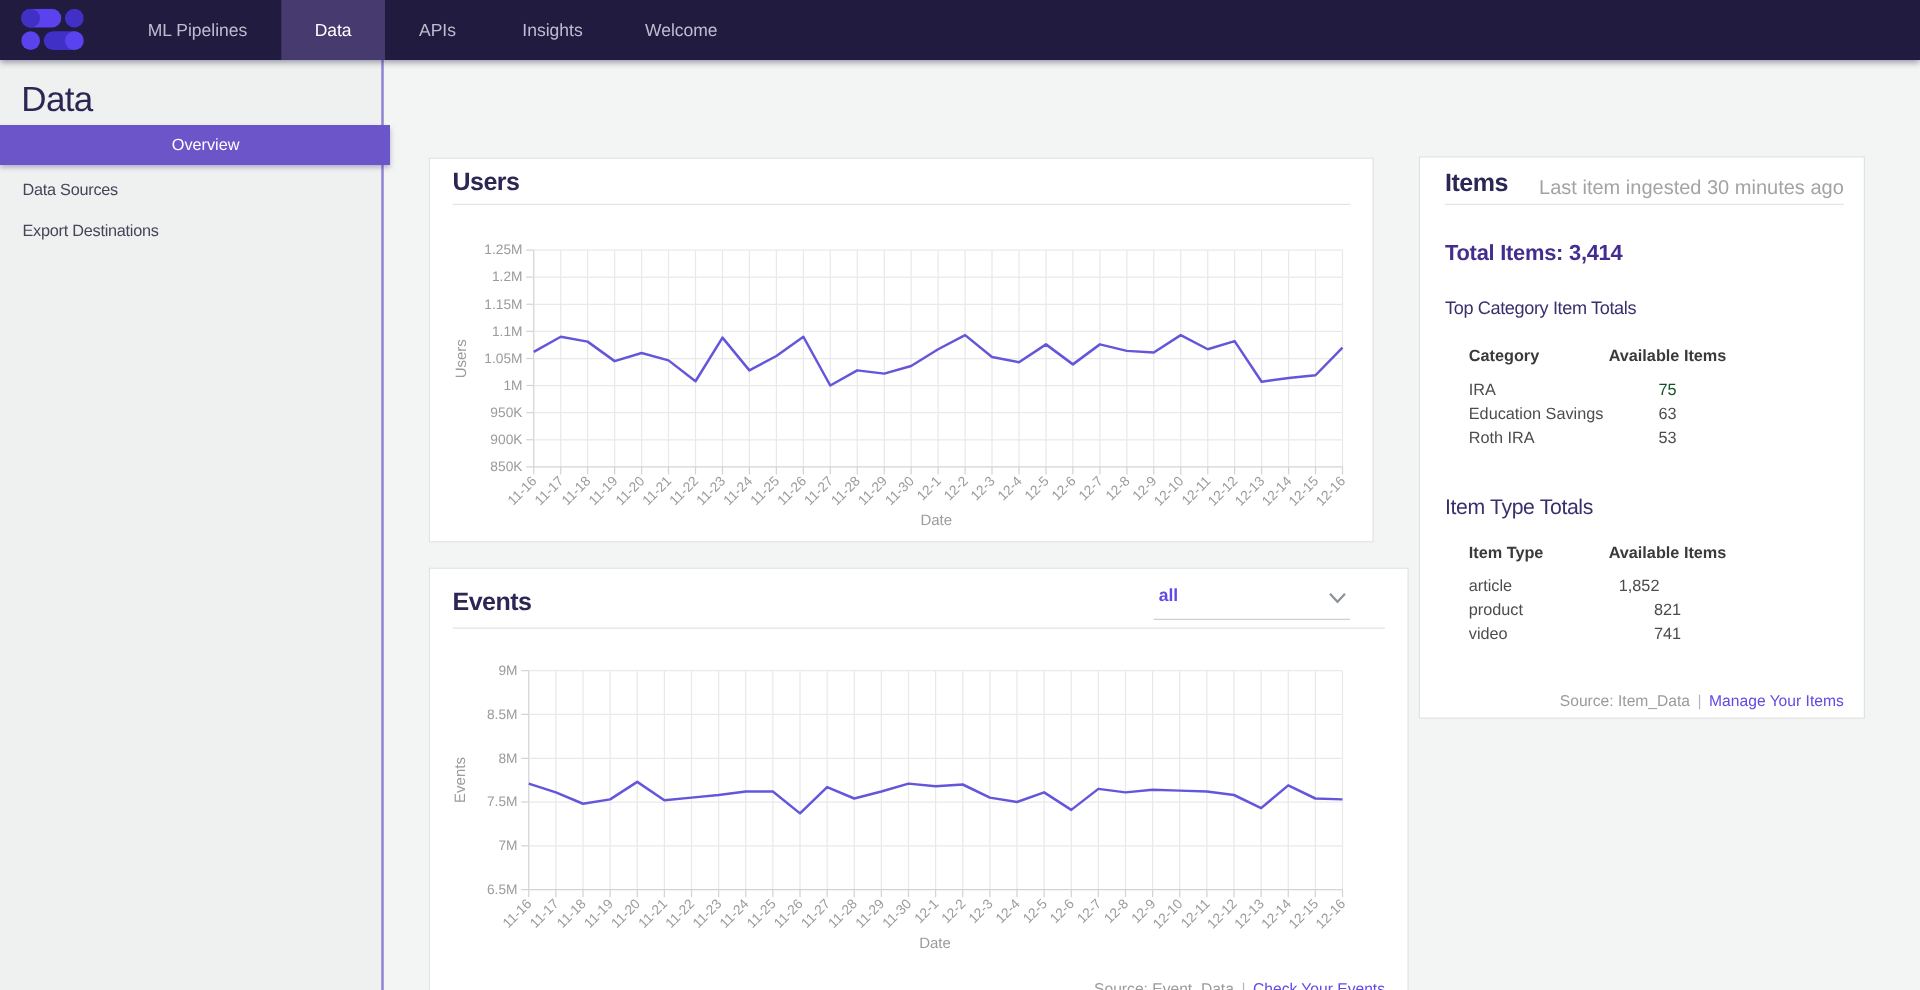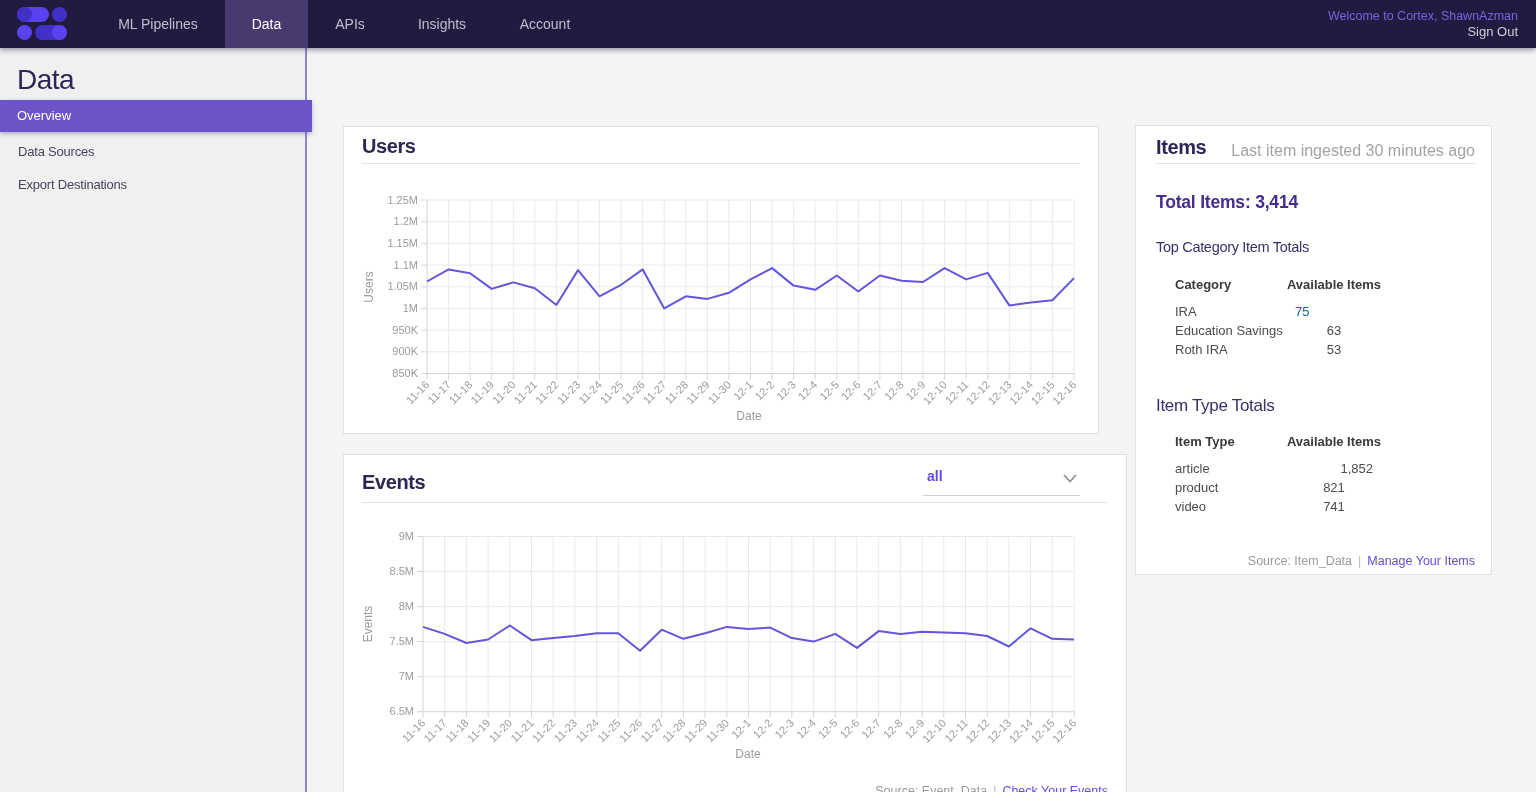--- a/index.html
+++ b/index.html
@@ -13,21 +13,21 @@
   background:#473a6e; color:#fff; font-size:14px; line-height:48px; text-align:center; }
 .nav .right { position:absolute; right:18px; top:8px; text-align:right; }
 .nav .right .welcome { color:#7963e3; font-size:12.5px; line-height:16px; }
 .nav .right .signout { color:#cfcdda; font-size:13px; line-height:16px; margin-top:0; }
 .sidebar { position:absolute; left:0; top:48px; width:307px; height:744px; background:#eff1f0;
   border-right:2px solid #9183d4; }
 .sidebar h1 { position:absolute; left:17px; top:16px; font-size:28px; font-weight:normal; letter-spacing:-0.5px;
   color:#2b2653; }
 .side-active { position:absolute; left:0; top:52px; width:312px; height:32px; background:#6b55c9;
   box-shadow:0 2px 4px rgba(60,50,120,0.35); color:#fff; font-size:13px; line-height:32px;
-  padding-left:17px; }
+  padding-left:17px;text-align:center; }
 .side-item { position:absolute; left:18px; font-size:13px; letter-spacing:-0.2px; color:#47445a; }
 .card { position:absolute; background:#fff; border:1px solid #e1e1e1;margin-top:41px; }
 .card h2 { font-size:20px; font-weight:bold; letter-spacing:-0.4px; color:#2b2653; position:absolute; left:18px; }
 .card .hr { position:absolute; left:18px; right:18px; height:1px; background:#e4e4e4; }
 .al { font-size:11px; fill:#9b9b9b; font-family:"Liberation Sans", sans-serif; }
 .axis-title { font-size:12px; fill:#9b9b9b; font-family:"Liberation Sans", sans-serif; }
 .src { position:absolute; font-size:12.5px; color:#9b9b9b; }
 .src a { color:#6448e6; text-decoration:none; }
 .sep { color:#b9b9b9; padding:0 6px; }
 </style>
@@ -39,25 +39,21 @@
     <circle cx="7.5" cy="7.5" r="7.5" fill="#4130c5"></circle>
     <circle cx="42.5" cy="7.5" r="7.5" fill="#4130c5"></circle>
     <circle cx="7.5" cy="25.5" r="7.5" fill="#5a43ef"></circle>
     <rect x="18" y="18" width="32" height="15" rx="7.5" fill="#4130c5"></rect>
     <circle cx="42.5" cy="25.5" r="7.5" fill="#5a43ef"></circle>
   </svg>
   <div class="item" style="left:110px;width:96px;">ML Pipelines</div>
   <div class="active-tab">Data</div>
   <div class="item" style="left:320px;width:60px;">APIs</div>
   <div class="item" style="left:405px;width:74px;">Insights</div>
-  <div class="item" style="left:508px;width:74px;">Account</div>
-  <div class="right">
-    <div class="welcome">Welcome to Cortex, ShawnAzman</div>
-    <div class="signout">Sign Out</div>
-  </div>
+  <div class="item" style="left:508px;width:74px;">Welcome</div>
 </div>
 
 <div class="sidebar">
   <h1>Data</h1>
   <div class="side-active">Overview</div>
   <div class="side-item" style="top:96px;">Data Sources</div>
   <div class="side-item" style="top:129px;">Export Destinations</div>
 </div>
 
 <div class="card" style="left:343px; top:85px; width:756px; height:308px;">
@@ -321,28 +317,28 @@
 
 <div class="card" style="left:1135px; top:84px; width:357px; height:450px;">
   <h2 style="top:10px;left:20px;">Items</h2>
   <div style="position:absolute;right:16px;top:16px;font-size:16px;color:#a3a3a3;">Last item ingested 30 minutes ago</div>
   <div class="hr" style="top:37px;left:20px;right:16px;"></div>
   <div style="position:absolute;left:20px;top:66px;font-size:17.5px;font-weight:bold;letter-spacing:-0.2px;color:#442d8f;">Total Items: 3,414</div>
   <div style="position:absolute;left:20px;top:113px;font-size:14.5px;letter-spacing:-0.3px;color:#37306b;">Top Category Item Totals</div>
   <div style="position:absolute;left:39px;top:151px;font-size:13px;font-weight:bold;color:#3a3a3a;">Category</div>
   <div style="position:absolute;left:120px;top:151px;width:156px;text-align:center;font-size:13px;font-weight:bold;color:#3a3a3a;">Available Items</div>
   <div style="position:absolute;left:39px;top:178px;font-size:13px;color:#4c4c4c;">IRA</div>
-  <div style="position:absolute;left:159px;top:178px;width:78px;text-align:left;font-size:13px;color:#0369a1;">75</div>
+  <div style="position:absolute;left:159px;top:178px;width:78px;text-align:center;font-size:13px;color:#14532d;">75</div>
   <div style="position:absolute;left:39px;top:197px;font-size:13px;color:#4c4c4c;">Education Savings</div>
   <div style="position:absolute;left:159px;top:197px;width:78px;text-align:center;font-size:13px;color:#4c4c4c;">63</div>
   <div style="position:absolute;left:39px;top:216px;font-size:13px;color:#4c4c4c;">Roth IRA</div>
   <div style="position:absolute;left:159px;top:216px;width:78px;text-align:center;font-size:13px;color:#4c4c4c;">53</div>
   <div style="position:absolute;left:20px;top:270px;font-size:17px;letter-spacing:-0.3px;color:#37306b;">Item Type Totals</div>
   <div style="position:absolute;left:39px;top:308px;font-size:13px;font-weight:bold;color:#3a3a3a;">Item Type</div>
   <div style="position:absolute;left:120px;top:308px;width:156px;text-align:center;font-size:13px;font-weight:bold;color:#3a3a3a;">Available Items</div>
   <div style="position:absolute;left:39px;top:335px;font-size:13px;color:#4c4c4c;">article</div>
-  <div style="position:absolute;left:159px;top:335px;width:78px;text-align:right;font-size:13px;color:#4c4c4c;">1,852</div>
+  <div style="position:absolute;left:159px;top:335px;width:78px;text-align:left;font-size:13px;color:#4c4c4c;">1,852</div>
   <div style="position:absolute;left:39px;top:354px;font-size:13px;color:#4c4c4c;">product</div>
   <div style="position:absolute;left:159px;top:354px;width:78px;text-align:center;font-size:13px;color:#4c4c4c;">821</div>
   <div style="position:absolute;left:39px;top:373px;font-size:13px;color:#4c4c4c;">video</div>
   <div style="position:absolute;left:159px;top:373px;width:78px;text-align:center;font-size:13px;color:#4c4c4c;">741</div>
   <div class="src" style="right:16px;top:428px;">Source: Item_Data<span class="sep">|</span><a>Manage Your Items</a></div>
 </div>
 
 </body></html>

